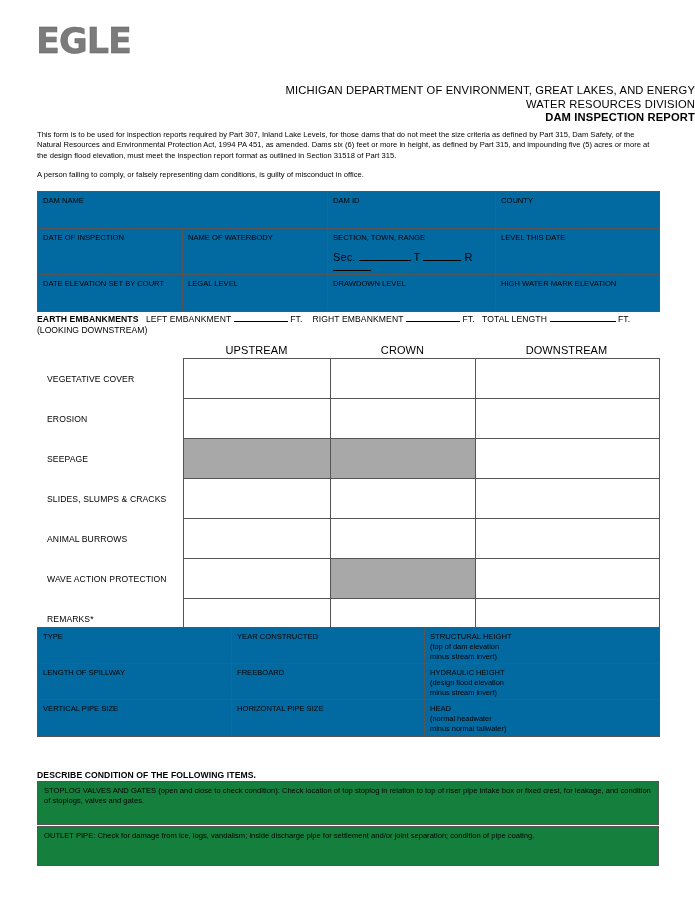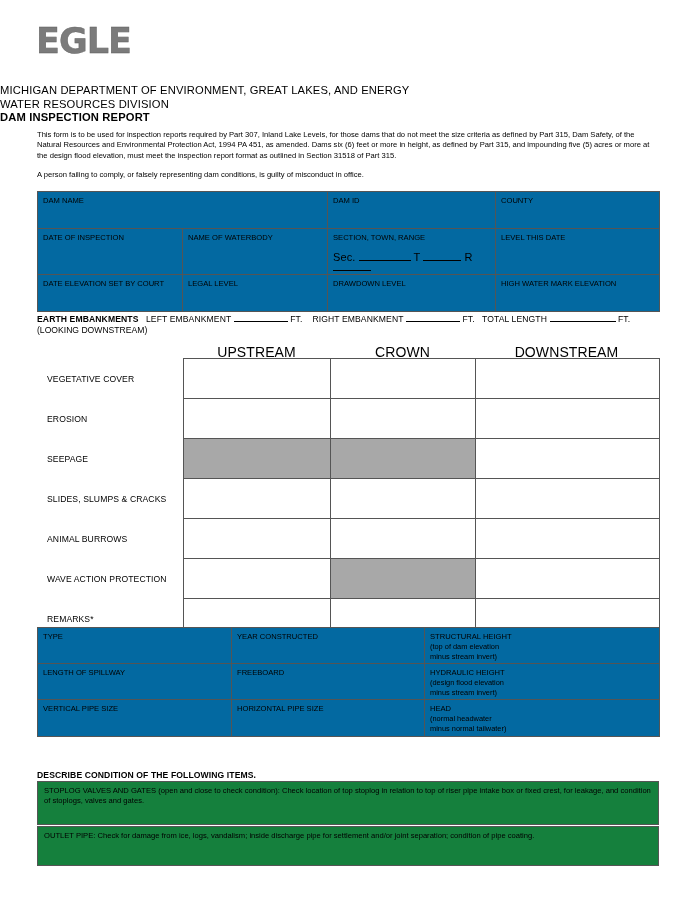--- a/index.html
+++ b/index.html
@@ -36,21 +36,21 @@
     line-height: 34px;
     color: #7b7b7b;
     -webkit-text-stroke: 0.4px #5d5d5d;
   }
 
   
   .doc-head {
     position: absolute;
     left: 0;
     right: 0;
-    text-align: left;
+    text-align: right;
   }
   .head-l1 { top: 84px; font-size: 11.2px; letter-spacing: 0.15px; }
   .head-l2 { top: 98px; font-size: 11.2px; letter-spacing: 0.15px; }
   .head-l3 { top: 111px; font-size: 11.2px; font-weight: 700; letter-spacing: 0.15px; }
 
   
   .intro {
     position: absolute;
     left: 37px;
     width: 622px;
@@ -111,21 +111,21 @@
     font-size: 8.6px;
   }
   .ln-a { display: inline-block; border-bottom: 1px solid #000; width: 54px; }
   .ln-b { display: inline-block; border-bottom: 1px solid #000; width: 54px; }
   .ln-c { display: inline-block; border-bottom: 1px solid #000; width: 66px; }
 
   
   .colhead {
     position: absolute;
     top: 344px;
-    font-size: 14px;
+    font-size: 11px;
     text-align: center;
     letter-spacing: 0.1px;
   }
   #ch-up   { left: 183px; width: 147px; }
   #ch-cr   { left: 330px; width: 145px; }
   #ch-dn   { left: 475px; width: 183px; }
 
   
   #emb-matrix {
     position: absolute;

